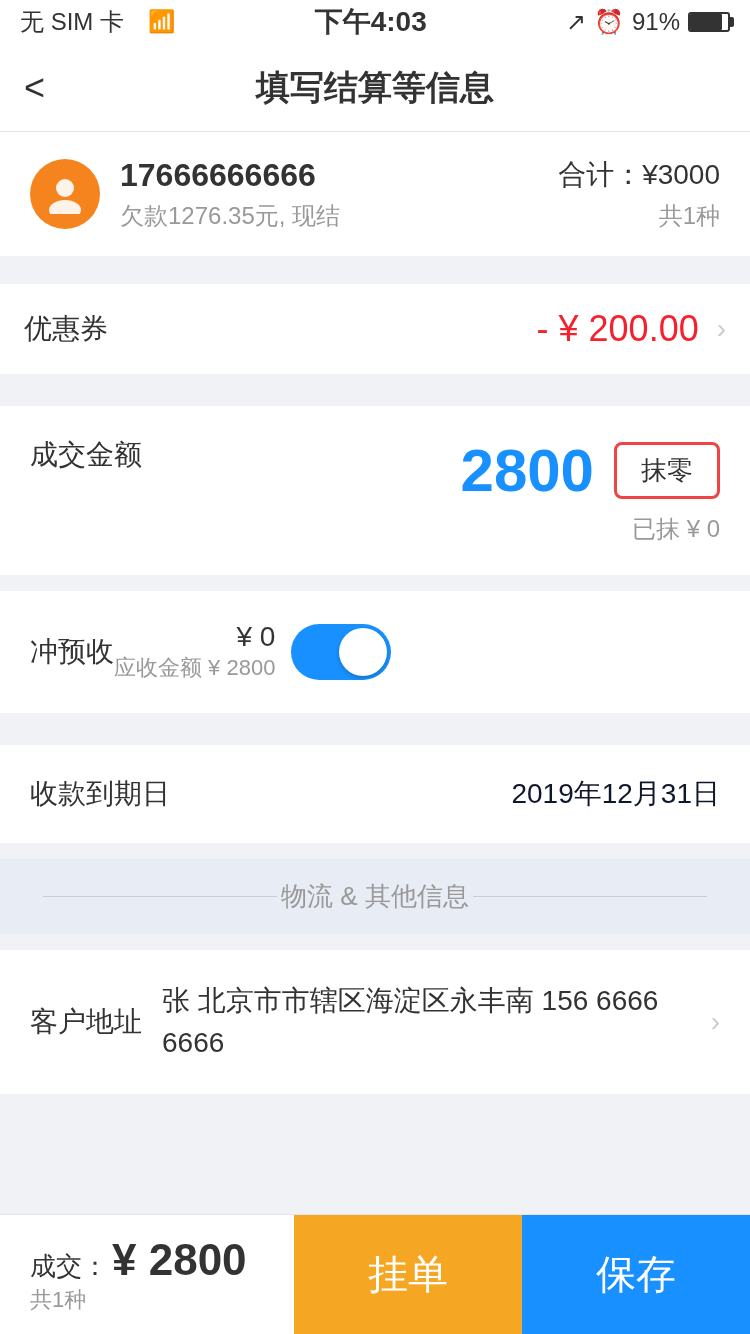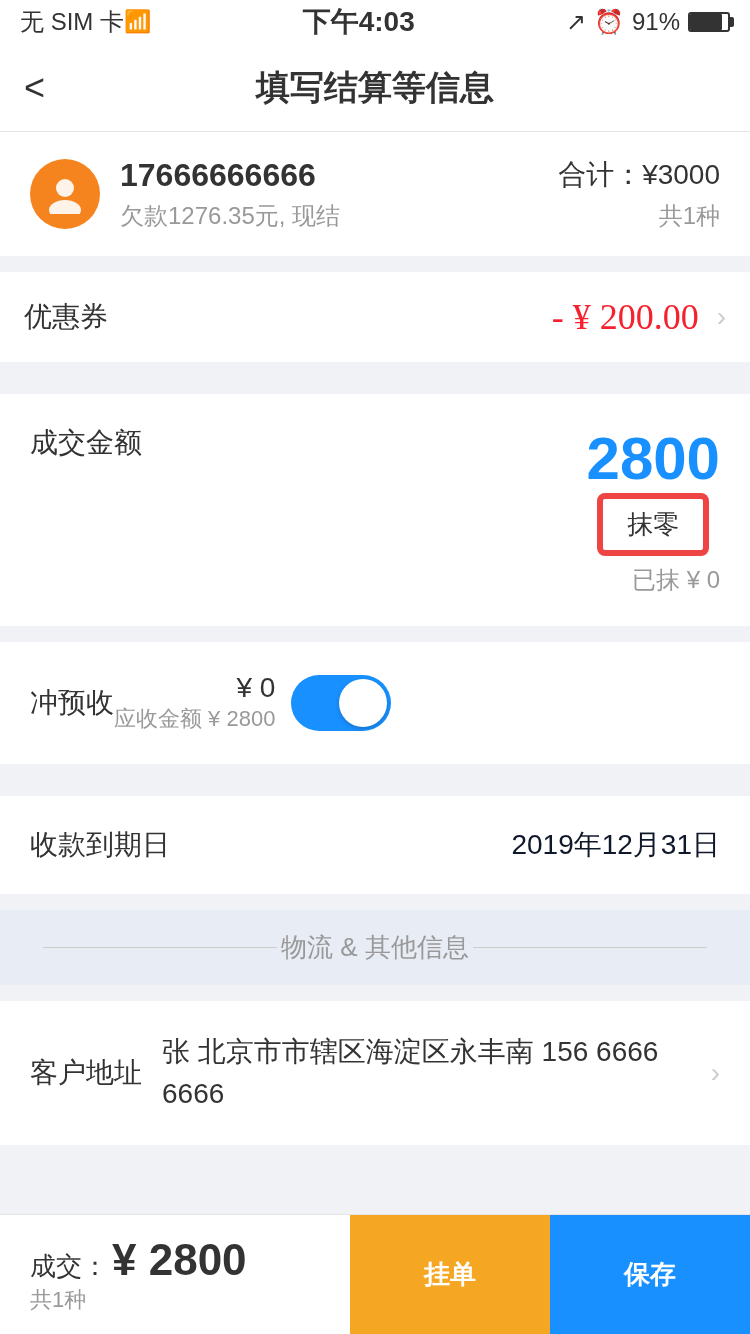--- a/index.html
+++ b/index.html
@@ -21,21 +21,21 @@
       display: flex;
       align-items: center;
       justify-content: space-between;
       padding: 0 20px;
       font-size: 24px;
       font-weight: 500;
     }
     .status-left {
       display: flex;
       align-items: center;
-      gap: 0;
+      gap: 24px;
     }
     .status-center {
       font-size: 28px;
       font-weight: 600;
     }
     .status-right {
       display: flex;
       align-items: center;
       gap: 8px;
     }
@@ -74,21 +74,21 @@
       margin-bottom: 16px;
     }
 
     
     .user-info {
       background: #fff;
       padding: 24px 30px;
       display: flex;
       align-items: center;
       justify-content: space-between;
-      margin-bottom: 16px;
+      margin-bottom: 28px;
     }
     .user-left {
       display: flex;
       align-items: center;
       gap: 20px;
     }
     .avatar {
       width: 70px;
       height: 70px;
       border-radius: 50%;
@@ -137,21 +137,20 @@
     }
     .coupon-right {
       display: flex;
       align-items: center;
       gap: 10px;
     }
     .coupon-discount {
       font-size: 36px;
       color: #f5222d;
       font-weight: 500;
-      font-family: Liberation Serif, serif;
     }
     .coupon-desc {
       font-size: 22px;
       color: #999;
       text-align: right;
     }
     .chevron-right {
       color: #ccc;
       font-size: 28px;
       margin-left: 8px;
@@ -175,29 +174,29 @@
       justify-content: space-between;
       margin-bottom: 8px;
     }
     .amount-label {
       font-size: 28px;
       color: #333;
     }
     .amount-value-area {
       display: flex;
       align-items: center;
-      flex-direction: column;
+      gap: 20px;
     }
     .amount-number {
       font-size: 60px;
       font-weight: 600;
       color: #1890ff;
     }
     .round-btn {
-      border: 6px solid #ef4444;
+      border: 3px solid #ef4444;
       border-radius: 8px;
       padding: 8px 24px;
       font-size: 26px;
       color: #333;
       background: #fff;
       cursor: pointer;
     }
     .amount-sub {
       font-size: 24px;
       color: #999;
@@ -332,27 +331,27 @@
     .bottom-amount {
       font-size: 44px;
       font-weight: 600;
       color: #333;
     }
     .bottom-count {
       font-size: 22px;
       color: #999;
     }
     .bottom-btn {
-      width: 200px;
+      width: 228px;
       height: 120px;
       display: flex;
       align-items: center;
       justify-content: center;
-      font-size: 26px;
-      font-weight: 700;
+      font-size: 40px;
+      font-weight: 400;
       color: #fff;
       cursor: pointer;
       border: none;
       outline: none;
     }
     .btn-hang {
       background: #f5a623;
     }
     .btn-save {
       background: #1890ff;

